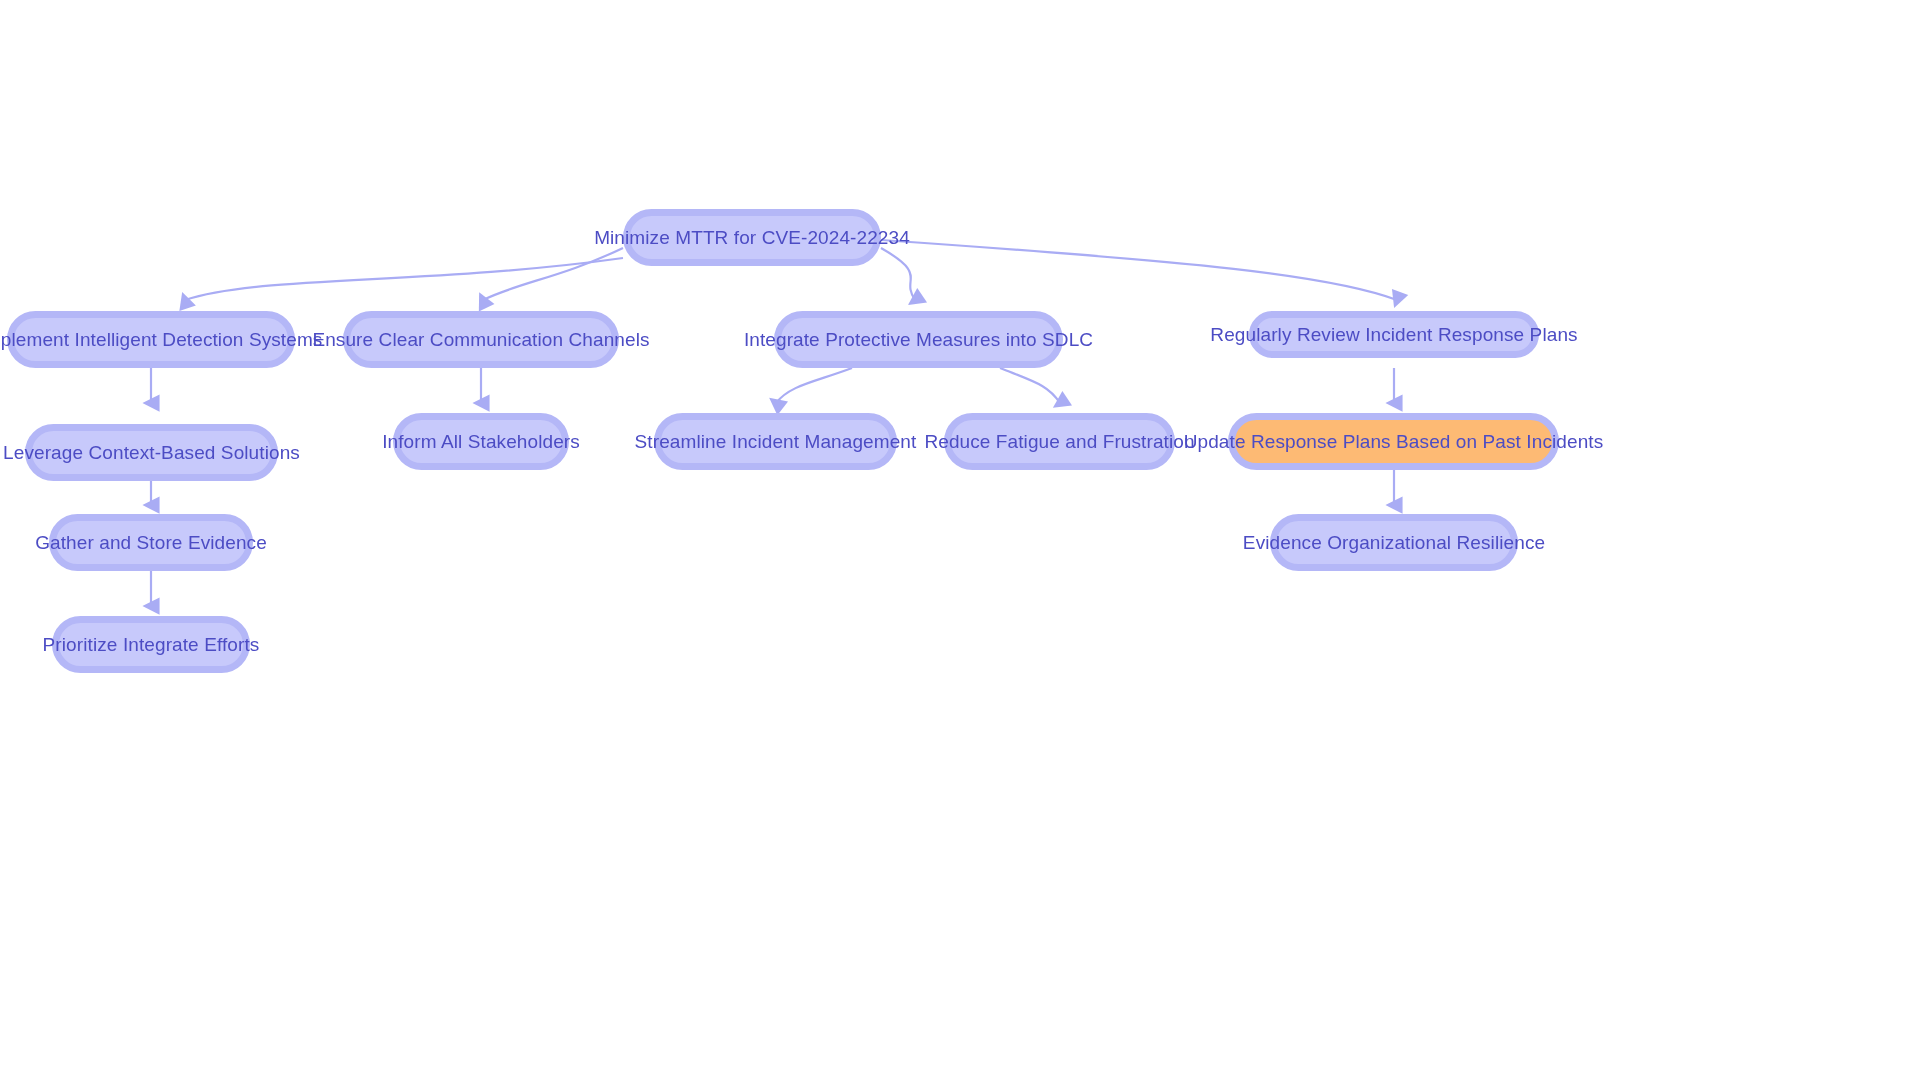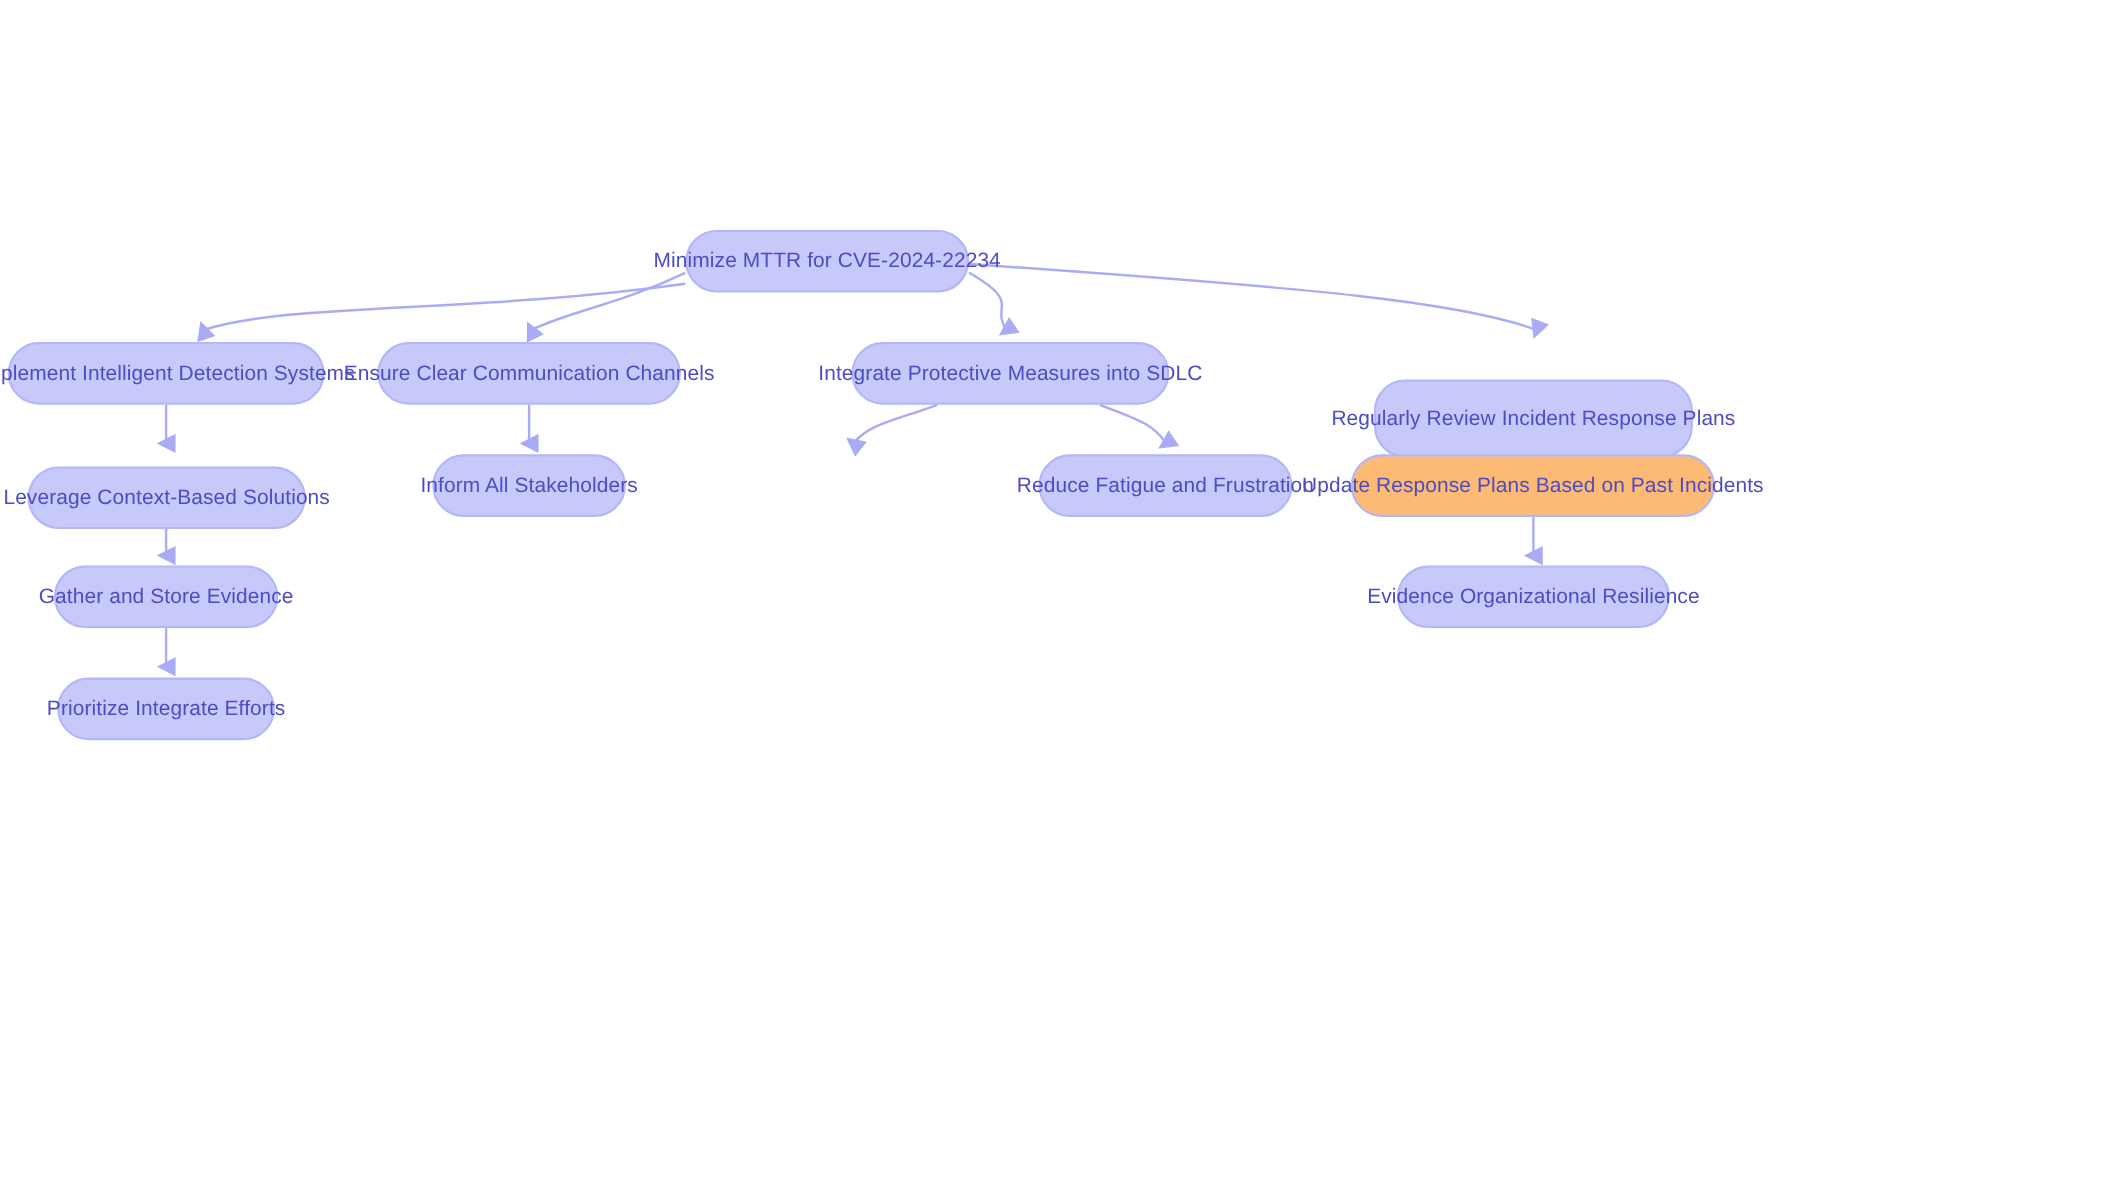--- a/index.html
+++ b/index.html
@@ -28,21 +28,21 @@
     height: 1083px;
     pointer-events: none;
   }
   .flow-node {
     position: absolute;
     box-sizing: border-box;
     display: flex;
     align-items: center;
     justify-content: center;
     background: #c7c9fb;
-    border: 2px solid #701a75;
+    border: 7px solid #701a75;
     border-radius: 32px;
     color: #4c4cc4;
     font-family: "Liberation Sans", sans-serif;
     font-size: 19px;
     font-weight: 400;
     letter-spacing: 0.1px;
     white-space: nowrap;
     line-height: 1;
   }
   .flow-node .node-label {
@@ -98,32 +98,35 @@
   </div>
 
   <div class="flow-node" style="left: 343px; top: 311px; width: 276px; height: 57px; background: rgb(199, 201, 251); border-color: rgb(180, 183, 247); color: rgb(76, 76, 196); border-radius: 28.5px;">
     <span class="node-label">Ensure Clear Communication Channels</span>
   </div>
 
   <div class="flow-node" style="left: 774px; top: 311px; width: 289px; height: 57px; background: rgb(199, 201, 251); border-color: rgb(180, 183, 247); color: rgb(76, 76, 196); border-radius: 28.5px;">
     <span class="node-label">Integrate Protective Measures into SDLC</span>
   </div>
 
-  <div class="flow-node" style="left: 1249px; top: 311px; width: 290px; height: 71px; background: rgb(199, 201, 251); border-color: rgb(180, 183, 247); color: rgb(76, 76, 196); border-radius: 28.5px; margin-top: 34px;">
+  <div class="flow-node" style="left: 1249px; top: 311px; width: 290px; height: 47px; background: rgb(199, 201, 251); border-color: rgb(180, 183, 247); color: rgb(76, 76, 196); border-radius: 28.5px;">
     <span class="node-label">Regularly Review Incident Response Plans</span>
   </div>
 
   <div class="flow-node" style="left: 25px; top: 424px; width: 253px; height: 57px; background: rgb(199, 201, 251); border-color: rgb(180, 183, 247); color: rgb(76, 76, 196); border-radius: 28.5px;">
     <span class="node-label">Leverage Context-Based Solutions</span>
   </div>
 
   <div class="flow-node" style="left: 393px; top: 413px; width: 176px; height: 57px; background: rgb(199, 201, 251); border-color: rgb(180, 183, 247); color: rgb(76, 76, 196); border-radius: 28.5px;">
     <span class="node-label">Inform All Stakeholders</span>
   </div>
 
+  <div class="flow-node" style="left: 654px; top: 413px; width: 243px; height: 57px; background: rgb(199, 201, 251); border-color: rgb(180, 183, 247); color: rgb(76, 76, 196); border-radius: 28.5px;">
+    <span class="node-label">Streamline Incident Management</span>
+  </div>
 
   <div class="flow-node" style="left: 944px; top: 413px; width: 231px; height: 57px; background: rgb(199, 201, 251); border-color: rgb(180, 183, 247); color: rgb(76, 76, 196); border-radius: 28.5px;">
     <span class="node-label">Reduce Fatigue and Frustration</span>
   </div>
 
   <div class="flow-node" style="left: 1228px; top: 413px; width: 331px; height: 57px; background: #fdba74; border-color: rgb(180, 183, 247); color: rgb(76, 76, 196); border-radius: 28.5px;">
     <span class="node-label">Update Response Plans Based on Past Incidents</span>
   </div>
 
   <div class="flow-node" style="left: 49px; top: 514px; width: 204px; height: 57px; background: rgb(199, 201, 251); border-color: rgb(180, 183, 247); color: rgb(76, 76, 196); border-radius: 28.5px;">

